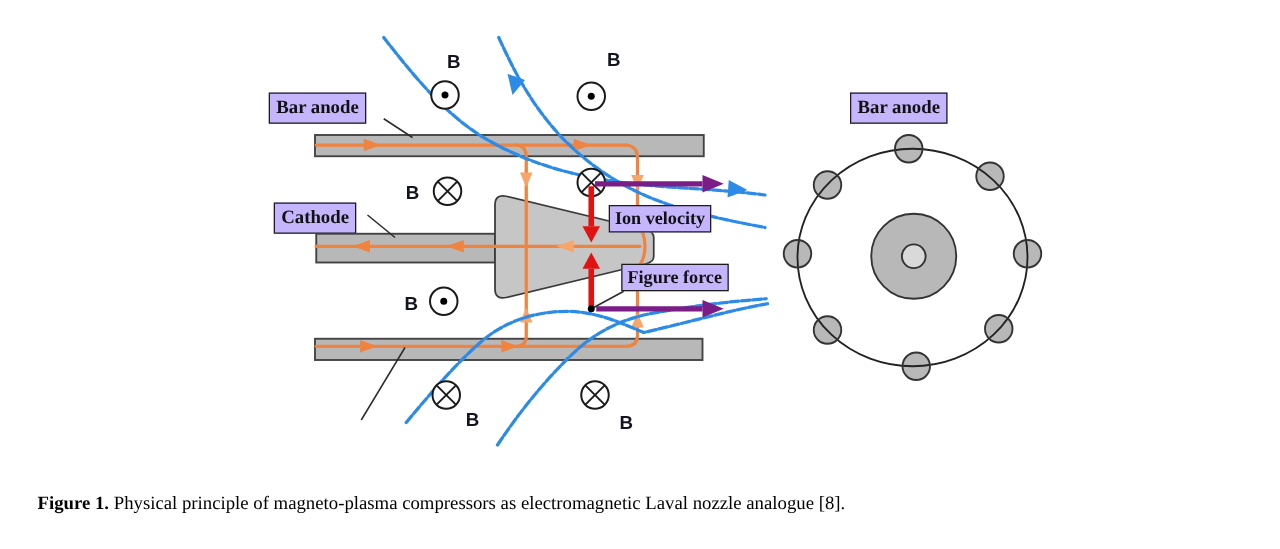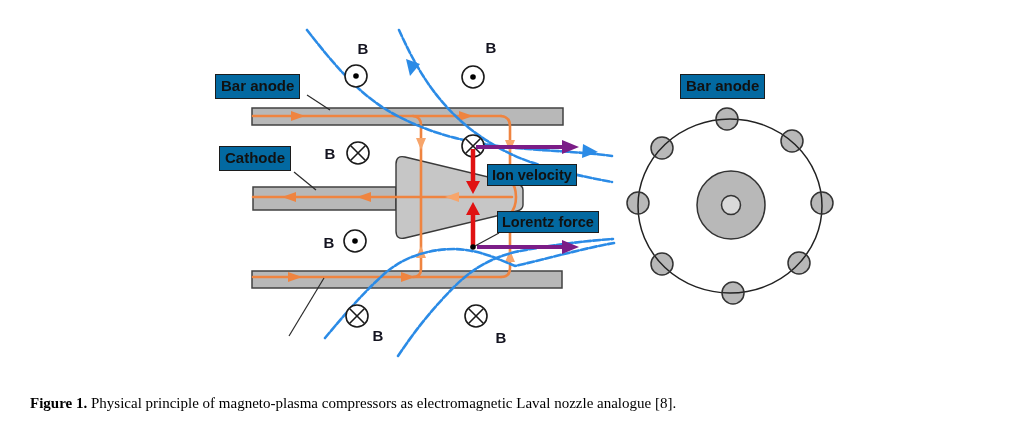--- a/index.html
+++ b/index.html
@@ -2,22 +2,22 @@
 <html><head>
 <meta charset="utf-8">
 <style>
   html,body{margin:0;padding:0;background:#ffffff;}
   .figure-wrap{
     position:relative;width:1024px;height:439px;background:#ffffff;overflow:hidden;
     font-family:"Liberation Sans",sans-serif;
   }
   .diagram-svg{position:absolute;left:0;top:0;}
   .callout{
-    position:absolute;background:#0369a1;border:1.4px solid #1c1c1c;color:#111;
-    font-family:Liberation Sans, sans-serif;font-weight:bold;font-size:15px;
+    position:absolute;background:#c4b5fd;border:1.4px solid #1c1c1c;color:#111;
+    font-family:Liberation Serif, serif;font-weight:bold;font-size:15px;
     line-height:1.25;padding:2px 5px;white-space:nowrap;z-index:3;
   }
   .callout--compact{padding:1px 4px;font-size:14.5px;}
   .caption{
     position:absolute;left:30px;top:394px;width:980px;color:#000;
     font-family:"Liberation Serif",serif;font-size:15px;line-height:1.2;z-index:2;
   }
   .caption b{font-weight:bold;}
   svg text.bsym{font-family:"Liberation Sans",sans-serif;font-weight:bold;font-size:15px;fill:#141420;}
 </style>
@@ -163,23 +163,23 @@
         <circle cx="662" cy="264" r="11"></circle>
         <circle cx="638" cy="203" r="11"></circle>
         <circle cx="662" cy="148" r="11"></circle>
       </g>
       <circle cx="731" cy="205" r="34" fill="#b8b8b8" stroke="#333" stroke-width="1.5"></circle>
       <circle cx="731" cy="205" r="9.5" fill="#d9d9d9" stroke="#333" stroke-width="1.5"></circle>
     </g>
   </svg>
 
   <div class="callout" style="left:215px;top:74px;">Bar anode</div>
-  <div class="callout" style="left:219px;top:146px;">Cathode</div>
+  <div class="callout" style="left:219px;top:162px;">Cathode</div>
   <div class="callout callout--compact" style="left:487px;top:164px;text-align:center;">Ion velocity</div>
-  <div class="callout callout--compact" style="left:497px;top:211px;">Lorentz force</div>
+  <div class="callout callout--compact" style="left:497px;top:211px;">Figure force</div>
   <div class="callout" style="left:680px;top:74px;">Bar anode</div>
 
   <div class="caption">
     <b>Figure 1.</b>
     <span>Physical principle of magneto-plasma compressors as electromagnetic Laval nozzle analogue [8].</span>
   </div>
 
 </div>
 
 </body></html>

